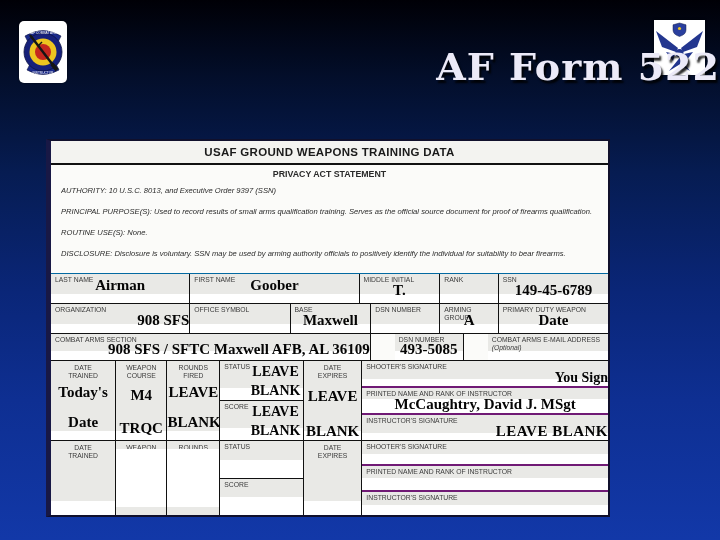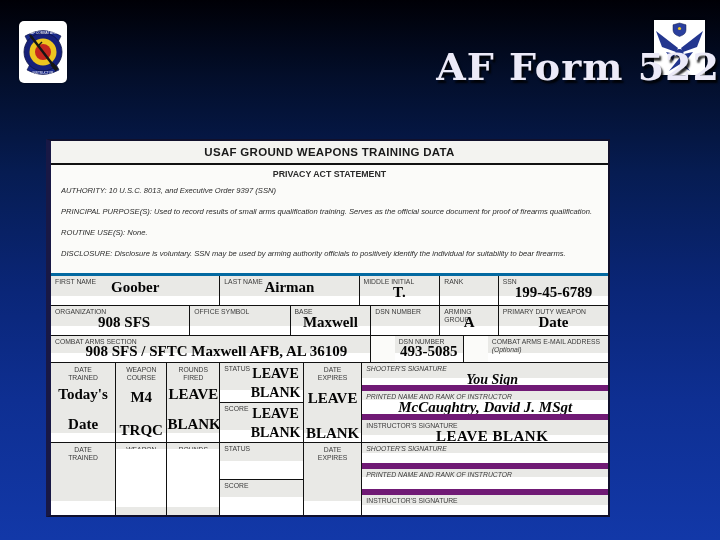--- a/index.html
+++ b/index.html
@@ -24,21 +24,21 @@
     background:#fbfbf9; box-sizing:border-box;
     border:2px solid #10102c; border-left:5px solid #181845;
     color:#1a1a1a; display:flex; flex-direction:column;
   }
   .form-title {
     flex:0 0 22px; line-height:22px; text-align:center; font-weight:bold;
     font-size:11.5px; letter-spacing:0.3px; background:#f3f3f0;
     border-bottom:2px solid #111;
   }
   .privacy {
-    flex:0 0 100px; background:#fbfbf9; border-bottom:3px solid #0369a1;
+    flex:0 0 100px; background:#fbfbf9; border-bottom:1px solid #0369a1;
     padding:3px 10px; box-sizing:border-box; font-style:italic;
     font-size:7.6px; color:#2a2a2a;
   }
   .p-head {text-align:center; font-style:normal; font-weight:bold; font-size:8.8px; margin:1px 0 7px;}
   .p-line {margin-bottom:12px; white-space:nowrap; overflow:hidden;}
 
   .frow {display:flex; border-bottom:1px solid #111; box-sizing:border-box;}
   .r1 {flex:0 0 30px;} .r2 {flex:0 0 30px;} .r3 {flex:0 0 27px;gap:24px;}
   .t1 {flex:0 0 80px;} .t2 {flex:1; border-bottom:none;}
 
@@ -50,37 +50,37 @@
   .lab {
     position:absolute; top:2px; left:4px; right:2px; z-index:1;
     font-size:6.8px; color:#3a3a3a; line-height:1.2;
   }
   .fill {position:absolute; left:0; right:0; bottom:0; height:9px; background:#fff; z-index:0;}
   .val {
     position:absolute; left:0; right:0; top:3px; z-index:2; text-align:center;
     font-family:"Liberation Serif","DejaVu Serif",serif; font-weight:bold;
     font-size:15px; color:#050505; line-height:1.1;
   }
-  .v-l {text-align:center; padding-left:8px;}
+  .v-l {text-align:right; padding-left:8px;}
   .v-t8 {top:8px;} .v-t7 {top:7px;}
   .r2 .val {top:8px;}
 
   
   .tlabel {
     display:block; position:static; width:48px; margin:3px auto 0;
     text-align:center; font-size:6.8px; color:#3a3a3a; line-height:1.25;
   }
   .tval {top:16px; line-height:2.0; font-size:15px;}
   .subcell {position:relative; box-sizing:border-box; overflow:hidden; background:#e9e9e6;}
   .statuscol {display:flex; flex-direction:column; padding:0;}
   .statuscol .subcell {flex:1;}
   .statuscol .subcell:first-child {border-bottom:1px solid #111;}
   .sigcol {display:flex; flex-direction:column;}
   .sigcol .subcell {flex:1;}
-  .sigcol .subcell:not(:last-child) {border-bottom:6px solid #701a75;font-style:italic;}
+  .sigcol .subcell:not(:last-child) {border-bottom:2px solid #701a75;}
   .sval {top:8px; font-size:14px;}
   .statusval {left:30px; right:2px; top:2px; line-height:1.35; font-size:14px;}
 </style>
 </head>
 <body>
 
 <div class="slide">
 
   <div class="logo logo-left">
     <svg viewBox="0 0 48 62">
@@ -118,44 +118,44 @@
 
     <div class="privacy">
       <div class="p-head">PRIVACY ACT STATEMENT</div>
       <div class="p-line">AUTHORITY:  10 U.S.C. 8013, and Executive Order 9397 (SSN)</div>
       <div class="p-line">PRINCIPAL PURPOSE(S):  Used to record results of small arms qualification training. Serves as the official source document for proof of firearms qualification.</div>
       <div class="p-line">ROUTINE USE(S):  None.</div>
       <div class="p-line">DISCLOSURE:  Disclosure is voluntary.  SSN may be used by arming authority officials to positively identify the individual for suitability to bear firearms.</div>
     </div>
 
     <div class="frow r1">
+      <div class="cell" style="flex:0 0 25%">
+        <span class="lab">LAST NAME</span>
+        <span class="fill"></span>
+        <span class="val">Airman</span>
+      </div>
       <div class="cell" style="flex:0 0 30.4%">
         <span class="lab">FIRST NAME</span>
         <span class="fill"></span>
         <span class="val">Goober</span>
       </div>
-      <div class="cell" style="flex:0 0 25%">
-        <span class="lab">LAST NAME</span>
-        <span class="fill"></span>
-        <span class="val">Airman</span>
-      </div>
       <div class="cell" style="flex:0 0 14.5%">
         <span class="lab">MIDDLE INITIAL</span>
         <span class="fill"></span>
         <span class="val v-t8">T.</span>
       </div>
       <div class="cell" style="flex:0 0 10.5%">
         <span class="lab">RANK</span>
         <span class="fill"></span>
         <span class="val"></span>
       </div>
       <div class="cell" style="flex:1">
         <span class="lab">SSN</span>
         <span class="fill"></span>
-        <span class="val v-t8">199-45-6789</span>
+        <span class="val v-t8">149-45-6789</span>
       </div>
     </div>
 
     <div class="frow r2">
       <div class="cell" style="flex:0 0 25%">
         <span class="lab">ORGANIZATION</span>
         <span class="fill"></span>
         <span class="val v-l">908 SFS</span>
       </div>
       <div class="cell" style="flex:0 0 18%">

